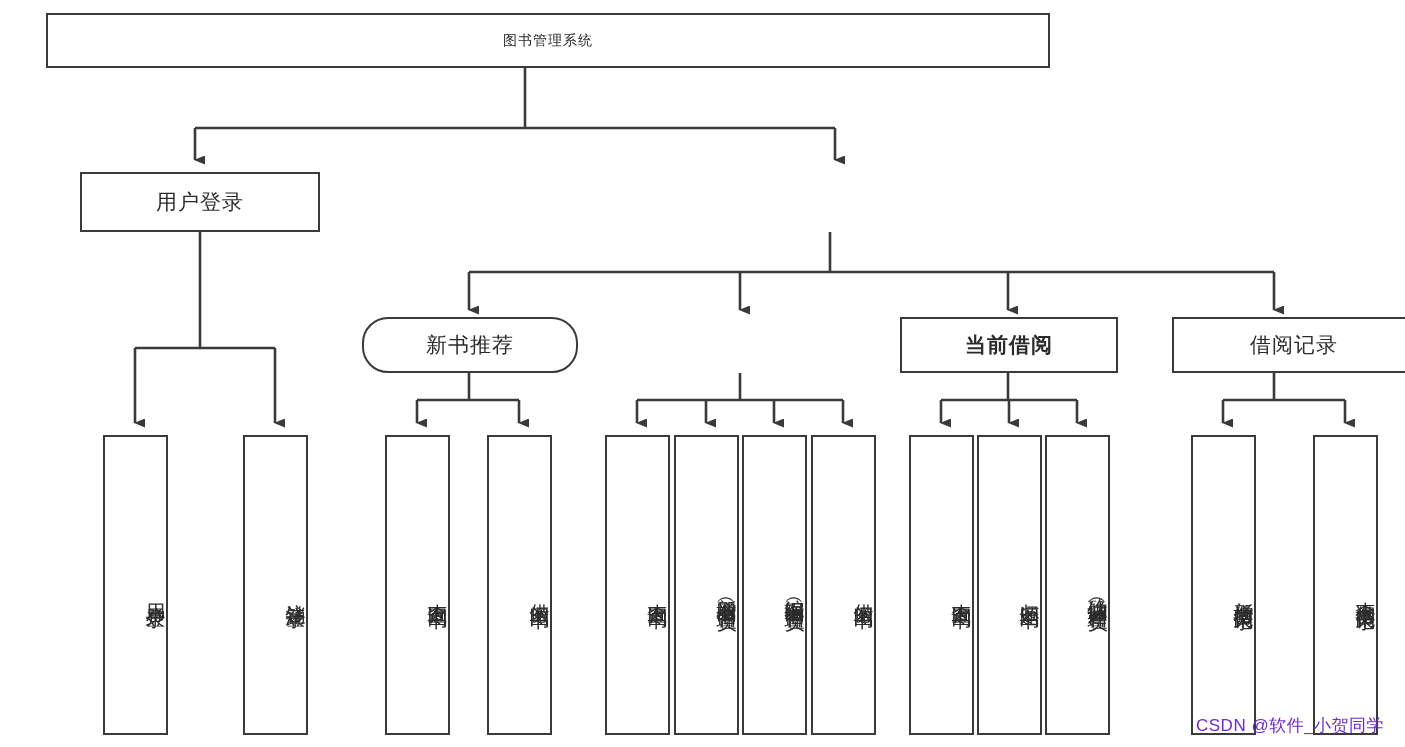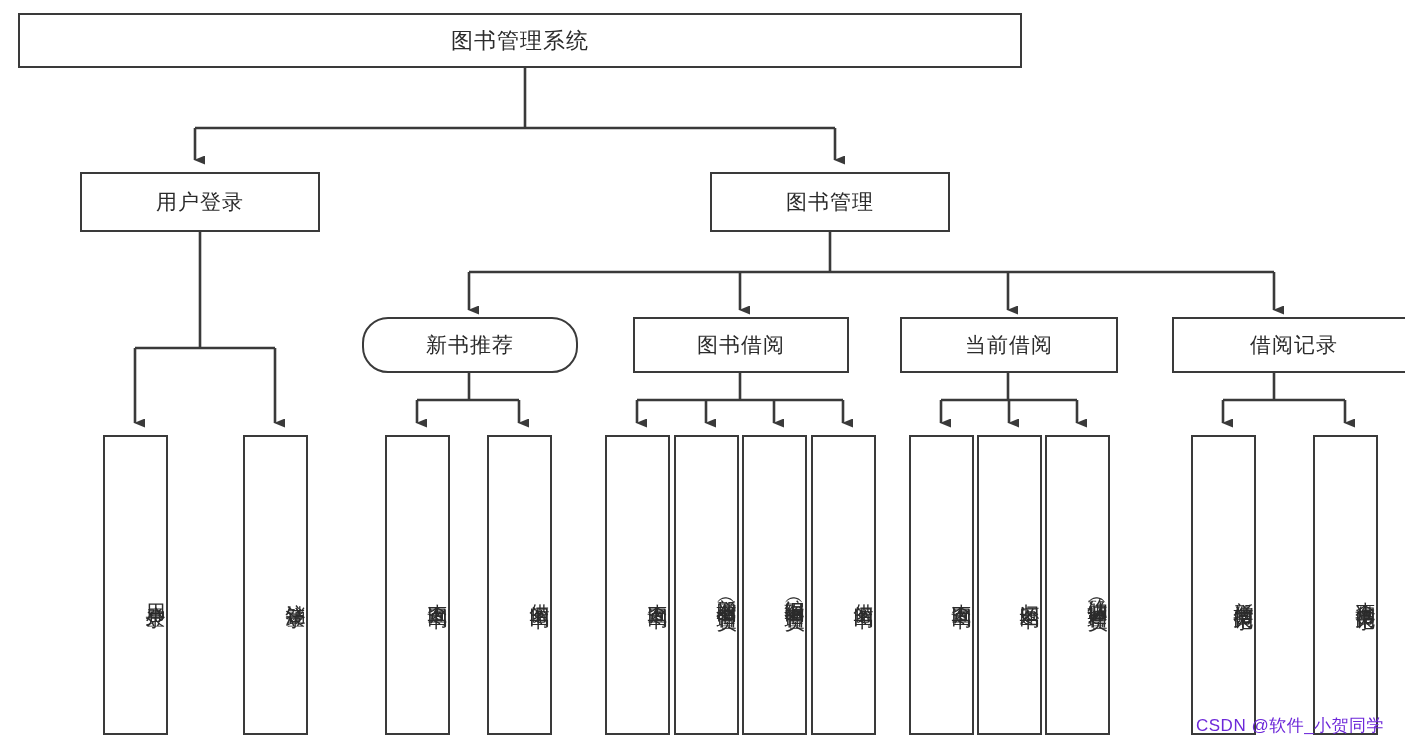--- a/index.html
+++ b/index.html
@@ -35,21 +35,22 @@
     align-items: center;
     justify-content: center;
     color: #2b2b2b;
   }
   .node-h {
     font-size: 21px;
     letter-spacing: 1px;
     white-space: nowrap;
   }
   .node-root {
-    font-size: 22px;
+    font-size: 14px;
+    margin-left: 28px;
   }
   .node-v {
     writing-mode: vertical-rl;
     text-orientation: upright;
     align-items: flex-start;
     justify-content: center;
     padding-top: 14px;
     font-size: 20px;
     line-height: 1.08;
     letter-spacing: 2px;
@@ -122,31 +123,25 @@
     </g>
   </svg>
 
   <div class="node node-h node-root" style="left:18px; top:13px; width:1004px; height:55px;">
     <span>图书管理系统</span>
   </div>
 
   <div class="node node-h" style="left:80px; top:172px; width:240px; height:60px;">
     <span>用户登录</span>
   </div>
-  <div class="node node-h" style="left:710px; top:172px; width:240px; height:60px;">
-    <span>图书管理</span>
-  </div>
 
   <div class="node node-h" style="left:362px; top:317px; width:216px; height:56px;border-radius:26px;">
     <span>新书推荐</span>
   </div>
-  <div class="node node-h" style="left:633px; top:317px; width:216px; height:56px;">
-    <span>图书借阅</span>
-  </div>
-  <div class="node node-h" style="left:900px; top:317px; width:218px; height:56px;">
+  <div class="node node-h" style="left:900px; top:317px; width:218px; height:56px;font-weight:bold;">
     <span>当前借阅</span>
   </div>
   <div class="node node-h" style="left:1172px; top:317px; width:244px; height:56px;">
     <span>借阅记录</span>
   </div>
 
   <div class="node node-v" style="left:103px; top:435px; width:65px; height:300px;">
     <span class="vlabel">用户登录</span>
   </div>
   <div class="node node-v" style="left:243px; top:435px; width:65px; height:300px;">

